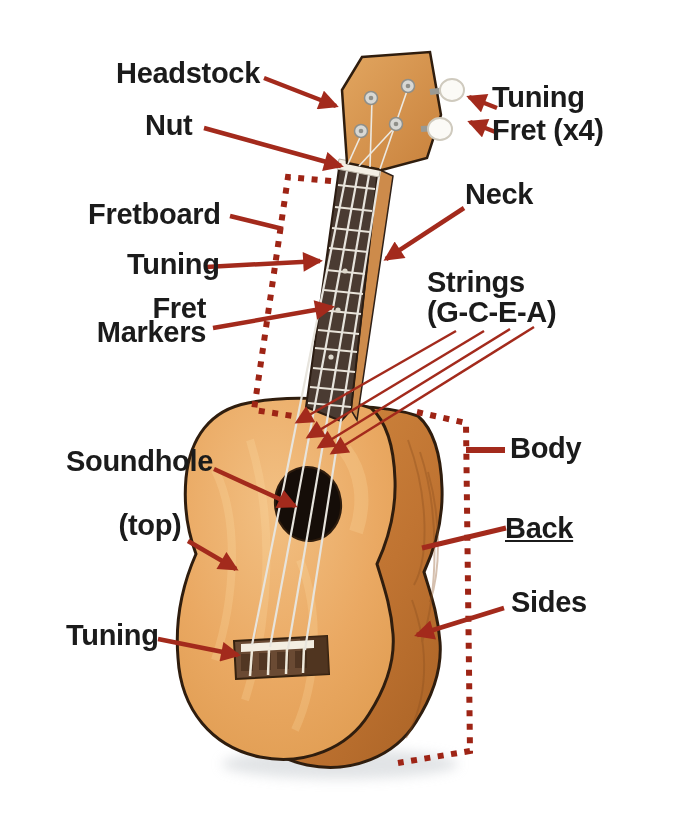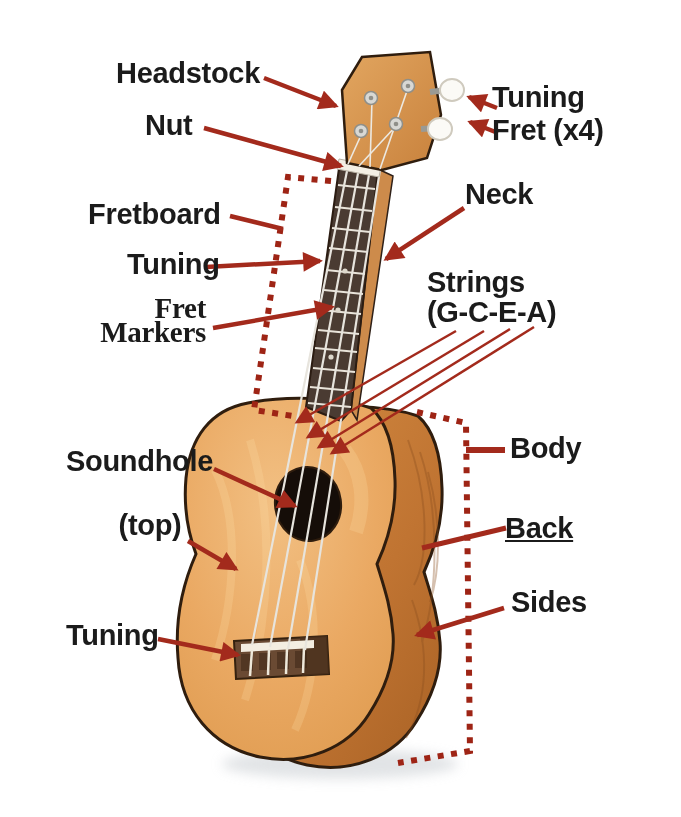--- a/index.html
+++ b/index.html
@@ -198,21 +198,21 @@
 
   <div class="lbl" style="left:116px;top:59px;">Headstock</div>
   <div class="lbl" style="left:145px;top:111px;">Nut</div>
   <div class="lbl" style="left:492px;top:81px;line-height:33px;">
     <div class="ln">Tuning</div>
     <div class="ln">Fret (x4)</div>
   </div>
   <div class="lbl" style="left:465px;top:180px;">Neck</div>
   <div class="lbl" style="left:88px;top:200px;">Fretboard</div>
   <div class="lbl" style="left:127px;top:250px;">Tuning</div>
-  <div class="lbl" style="left:56px;top:296px;width:150px;text-align:right;line-height:24px;font-family:Liberation Serif, serif;">
+  <div class="lbl" style="left:56px;top:296px;width:150px;text-align:right;line-height:24px;">
     <div class="ln">Fret</div>
     <div class="ln">Markers</div>
   </div>
   <div class="lbl" style="left:427px;top:267px;width:152px;text-align:left;line-height:30px;">
     <div class="ln">Strings</div>
     <div class="ln">(G-C-E-A)</div>
   </div>
   <div class="lbl" style="left:510px;top:434px;">Body</div>
   <div class="lbl" style="left:505px;top:514px;text-decoration:underline;">Back</div>
   <div class="lbl" style="left:503px;top:588px;margin-left:8px;">Sides</div>

